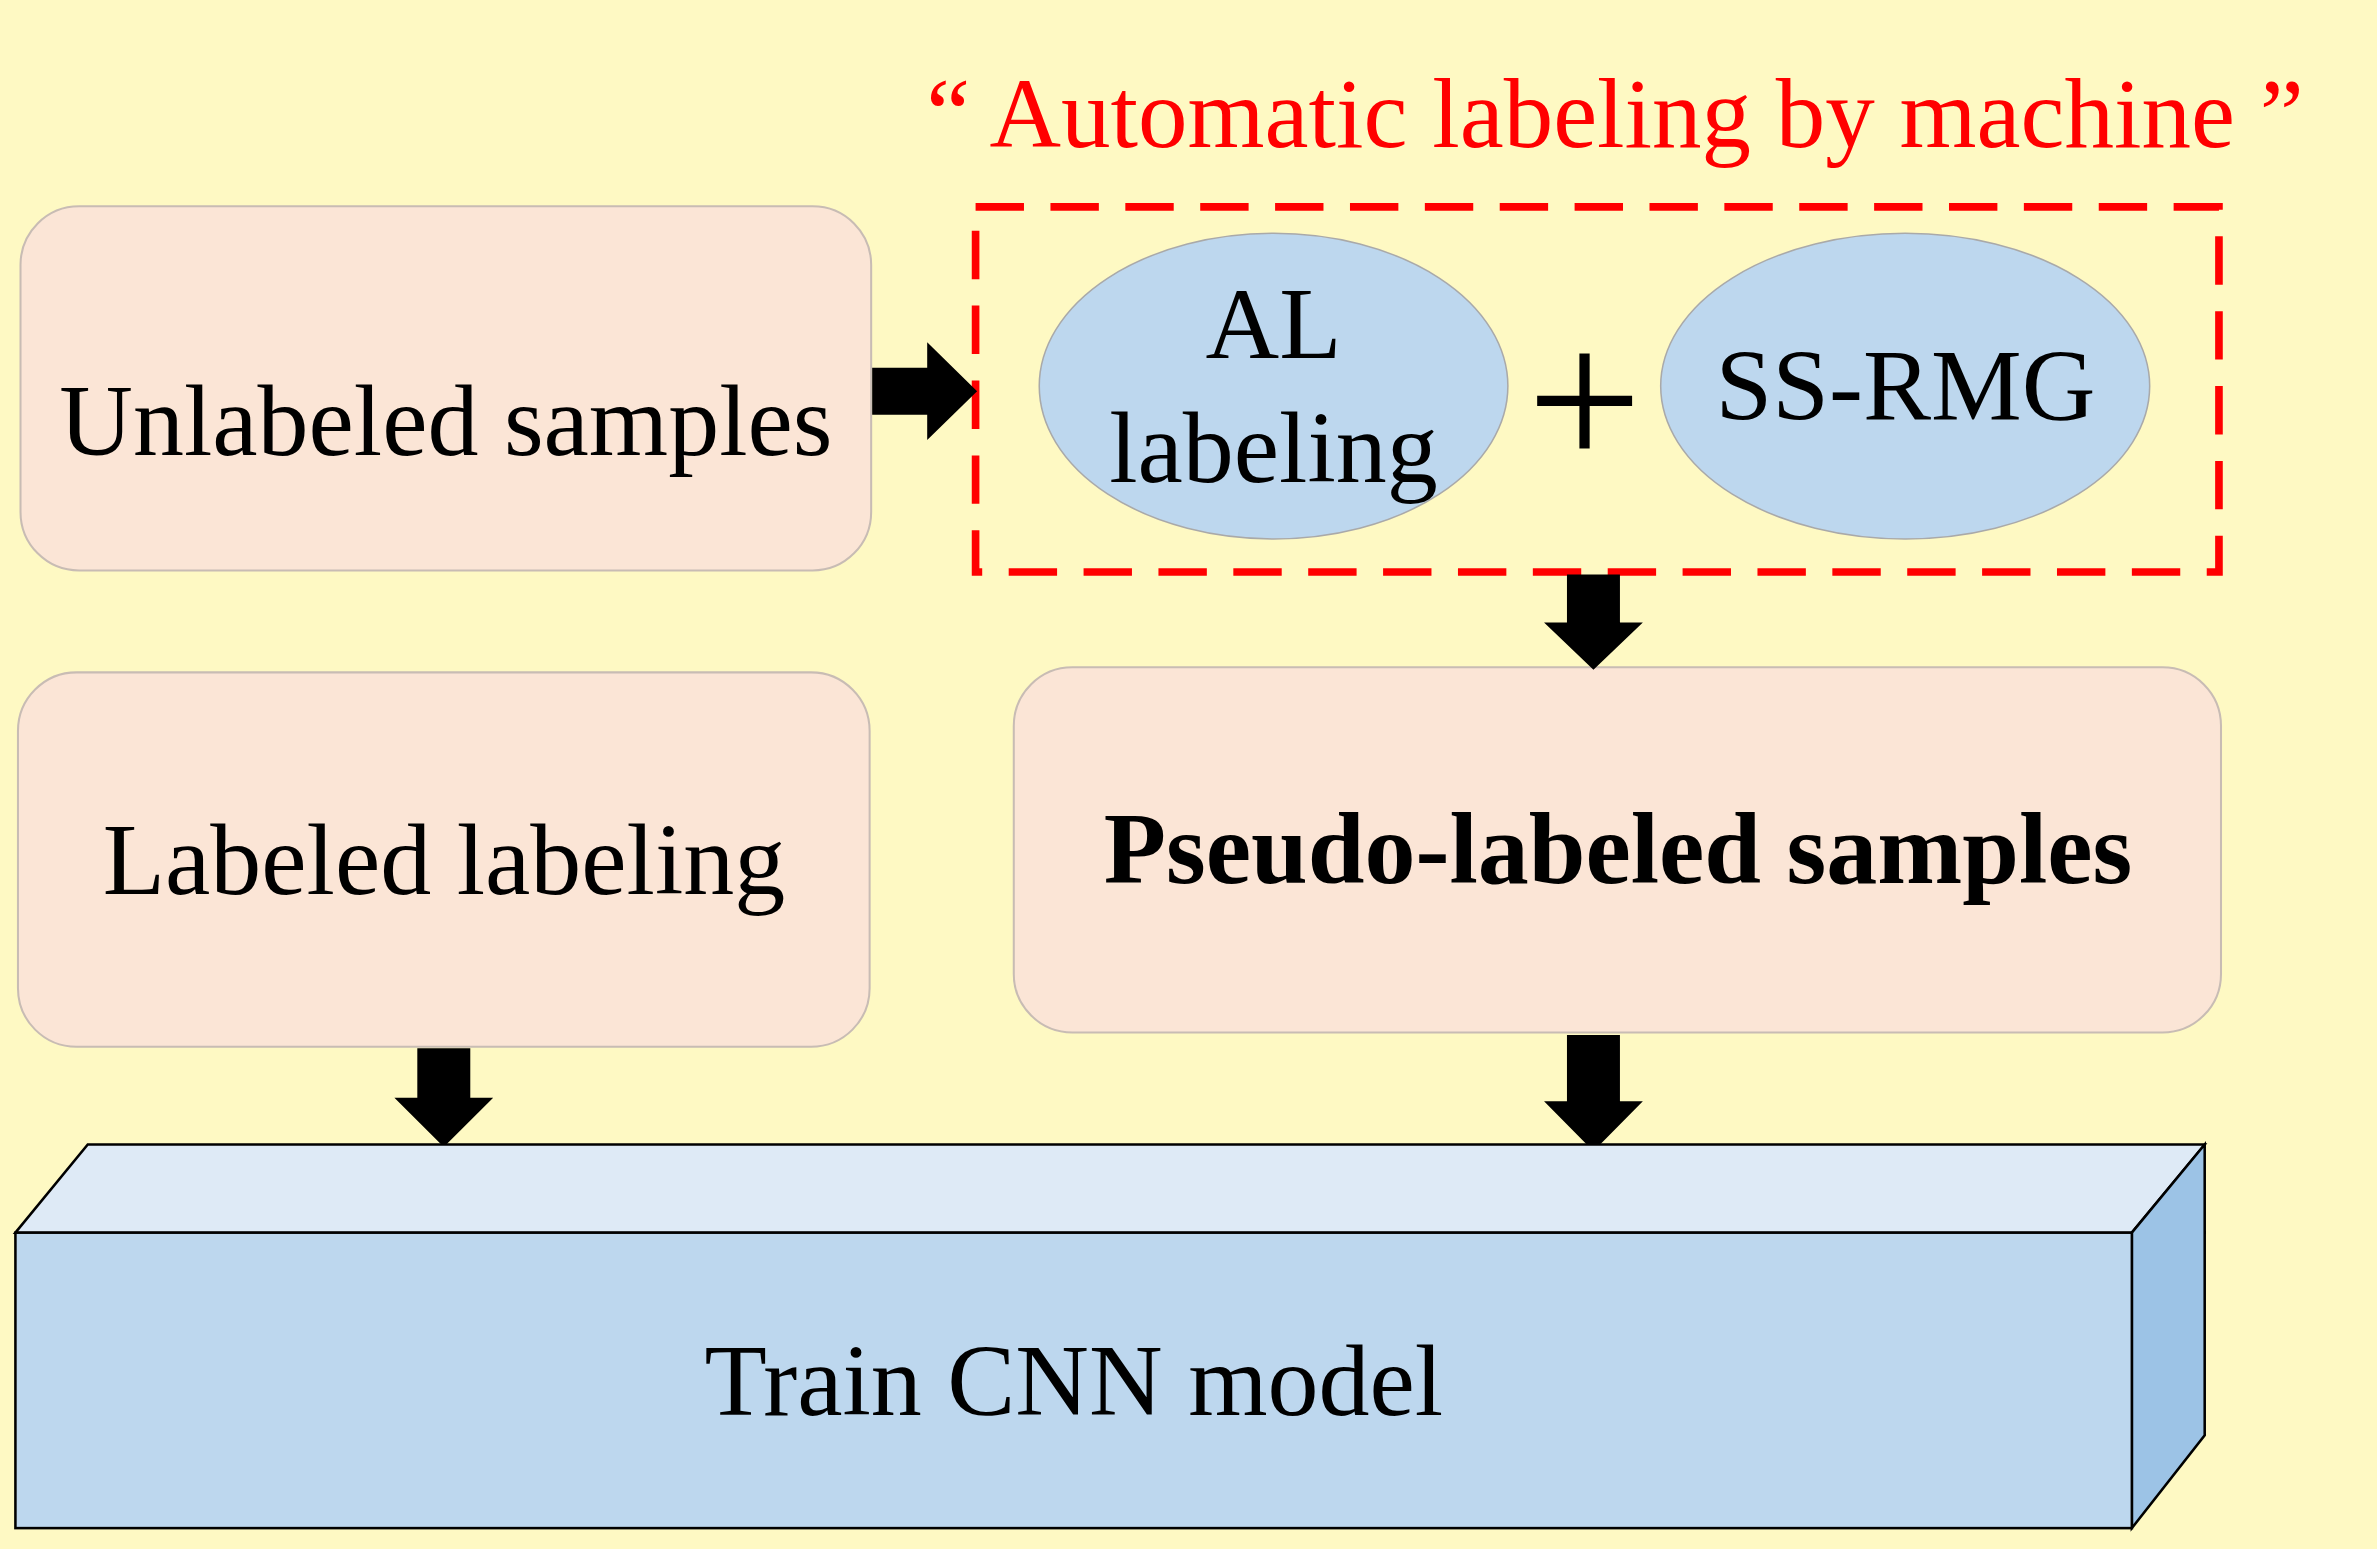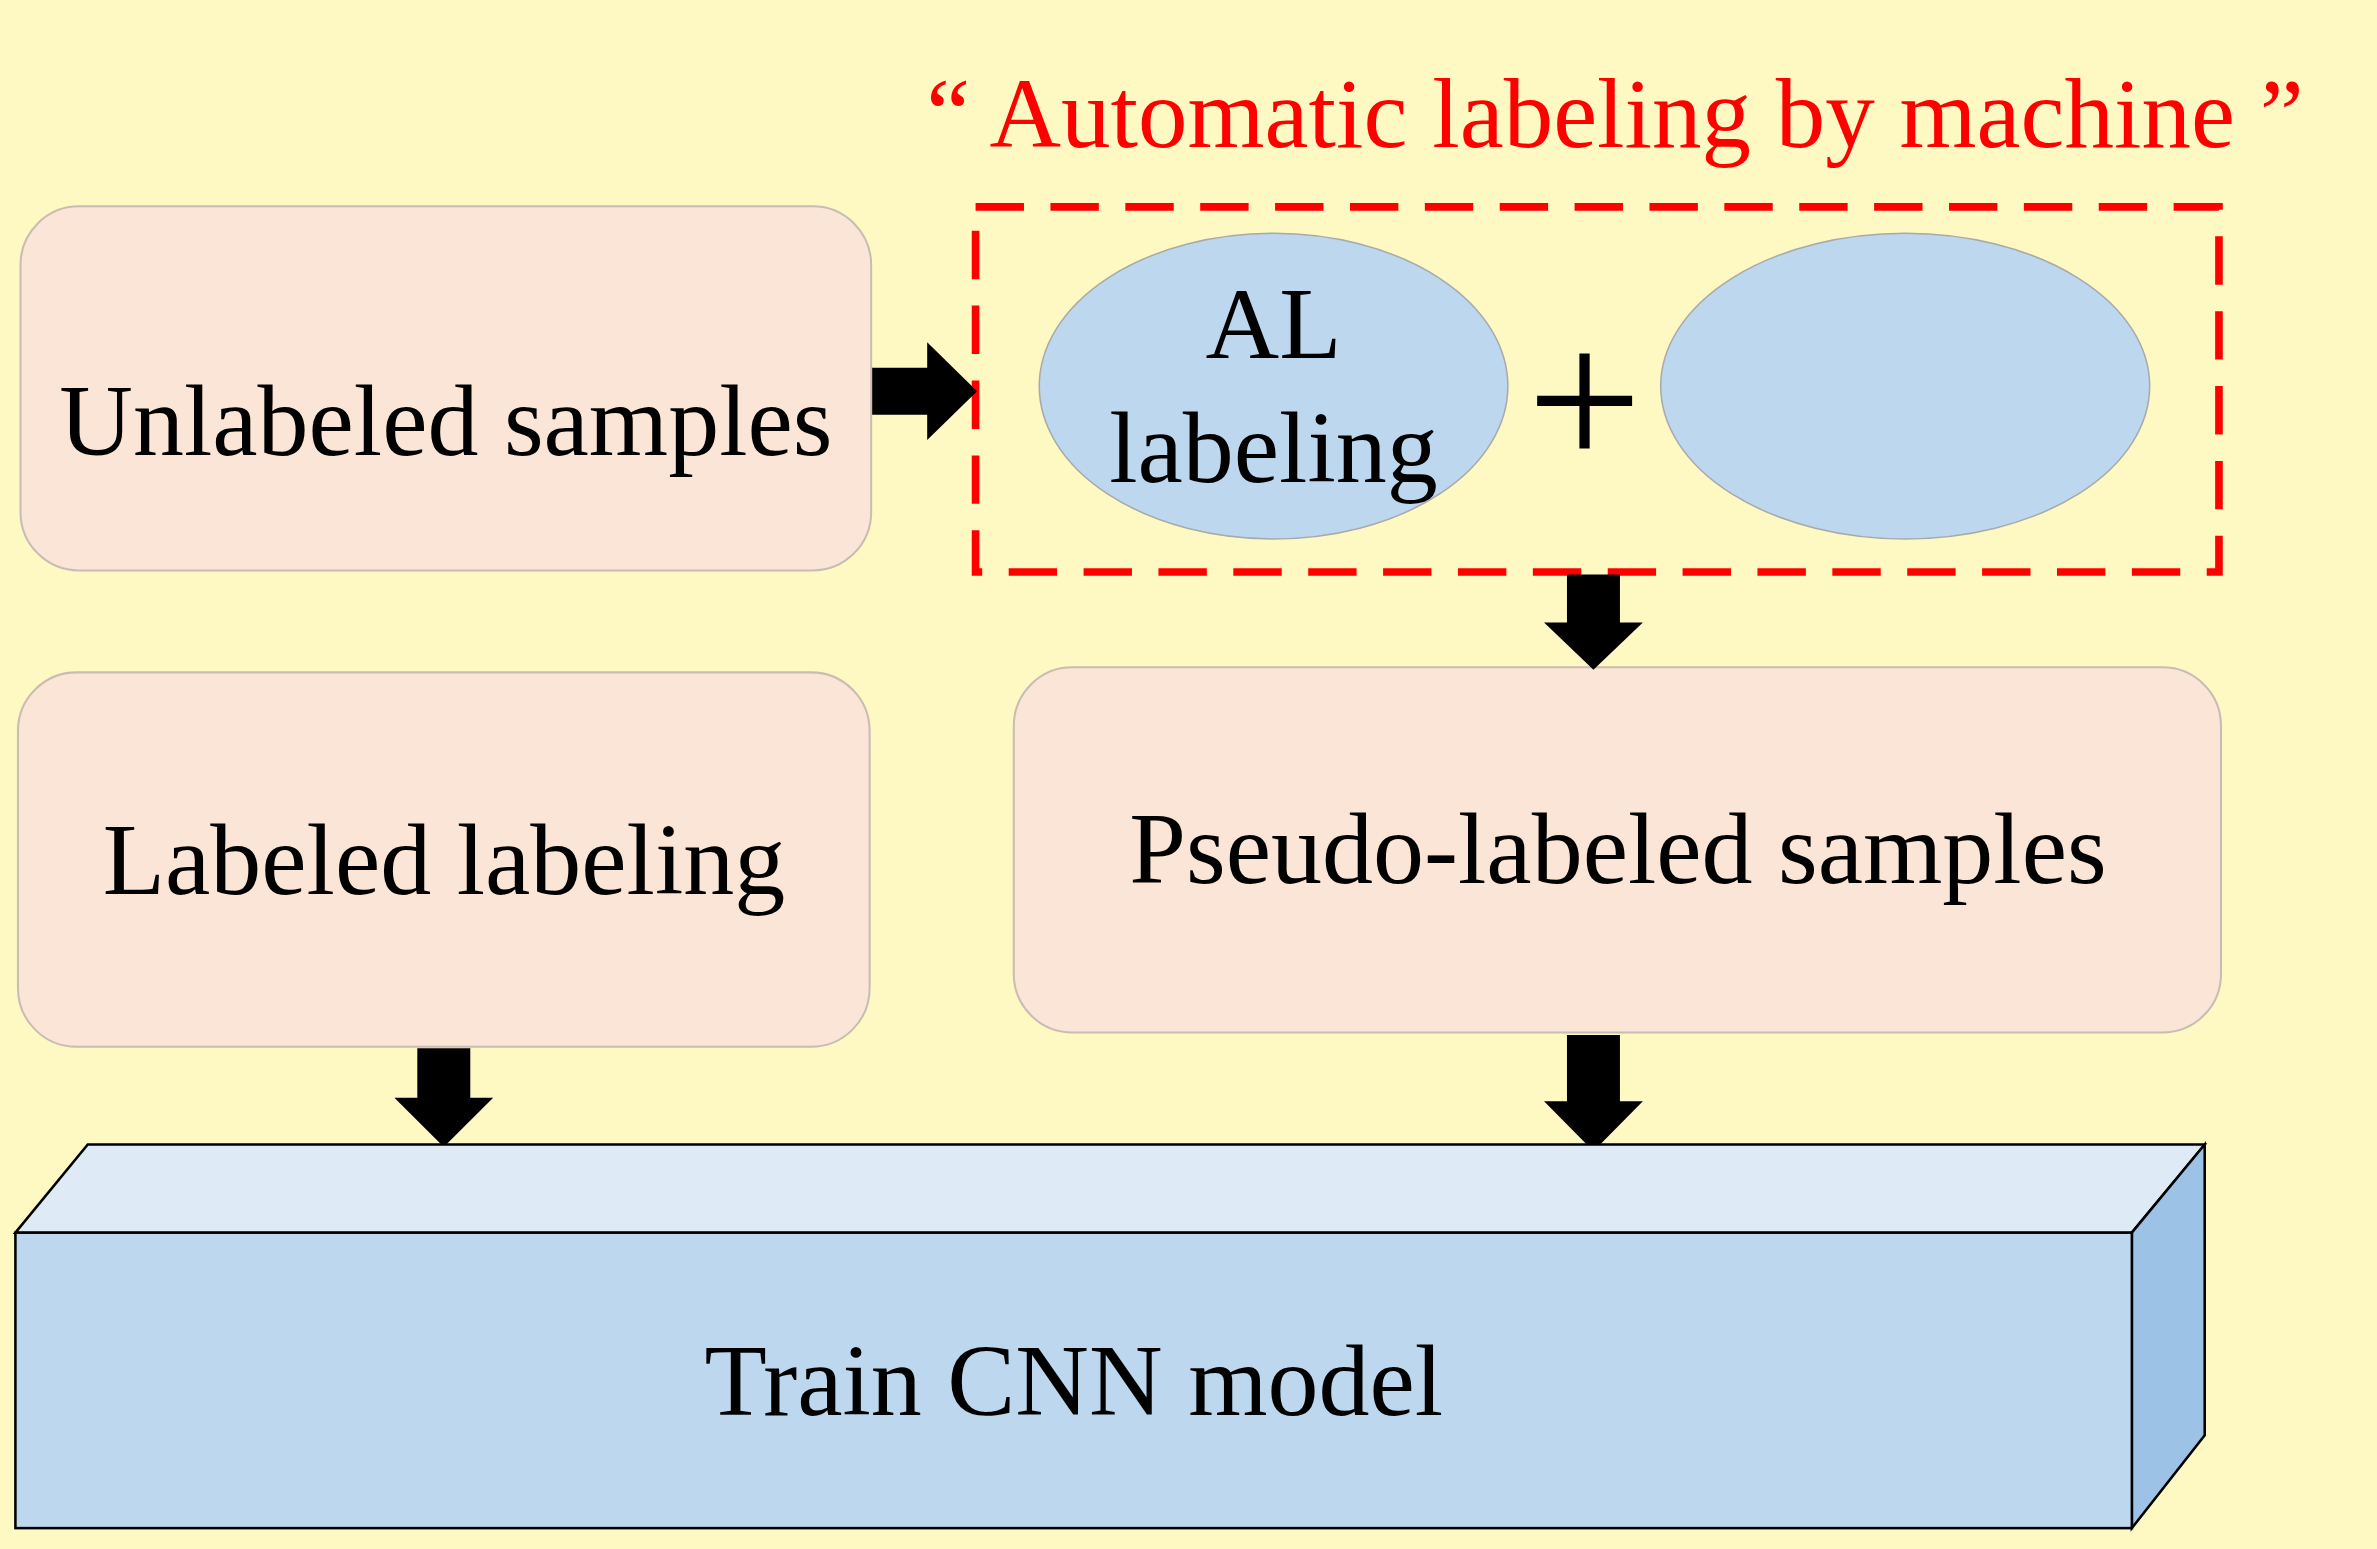--- a/index.html
+++ b/index.html
@@ -33,21 +33,21 @@
     width: 1416px; height: 143px;
     display: flex;
     align-items: center;
     justify-content: center;
     font-size: 99px;
     color: #FF0000;
     white-space: nowrap;
   }
   .t-unlabeled { left: 20.4px;   top: 206px;  width: 851px; height: 431px; }
   .t-labeled   { left: 18px;   top: 673px; width: 852px; height: 375px; }
-  .t-pseudo    { left: 1014px; top: 667px; width: 1208px; height: 365px; }
+  .t-pseudo    { left: 1014px; top: 667px; width: 1208px; height: 365px; font-weight: bold; }
   .t-al        { left: 1039px; top: 233px;  width: 469px;  height: 306px; }
   .t-ss        { left: 1661px; top: 233px;  width: 489px;  height: 306px; }
   .t-plus      { left: 1508px; top: 298px;  width: 153px;  height: 204px; font-size: 204px; line-height: 1; }
   .t-train     { left: 15.3px;   top: 1233px; width: 2117px; height: 296px; }
 </style>
 </head>
 <body>
 
 <div class="canvas">
 
@@ -76,19 +76,20 @@
 
   <div class="txt t-unlabeled">Unlabeled samples</div>
 
   <div class="txt t-labeled">Labeled labeling</div>
 
   <div class="txt t-pseudo">Pseudo-labeled samples</div>
 
   <div class="txt t-al">AL
 labeling</div>
 
+  <div class="txt t-ss">SS-RMG</div>
 
   <div class="txt t-plus">+</div>
 
   <div class="txt t-train">Train CNN model</div>
 
 </div>
 
 
 </body></html>

